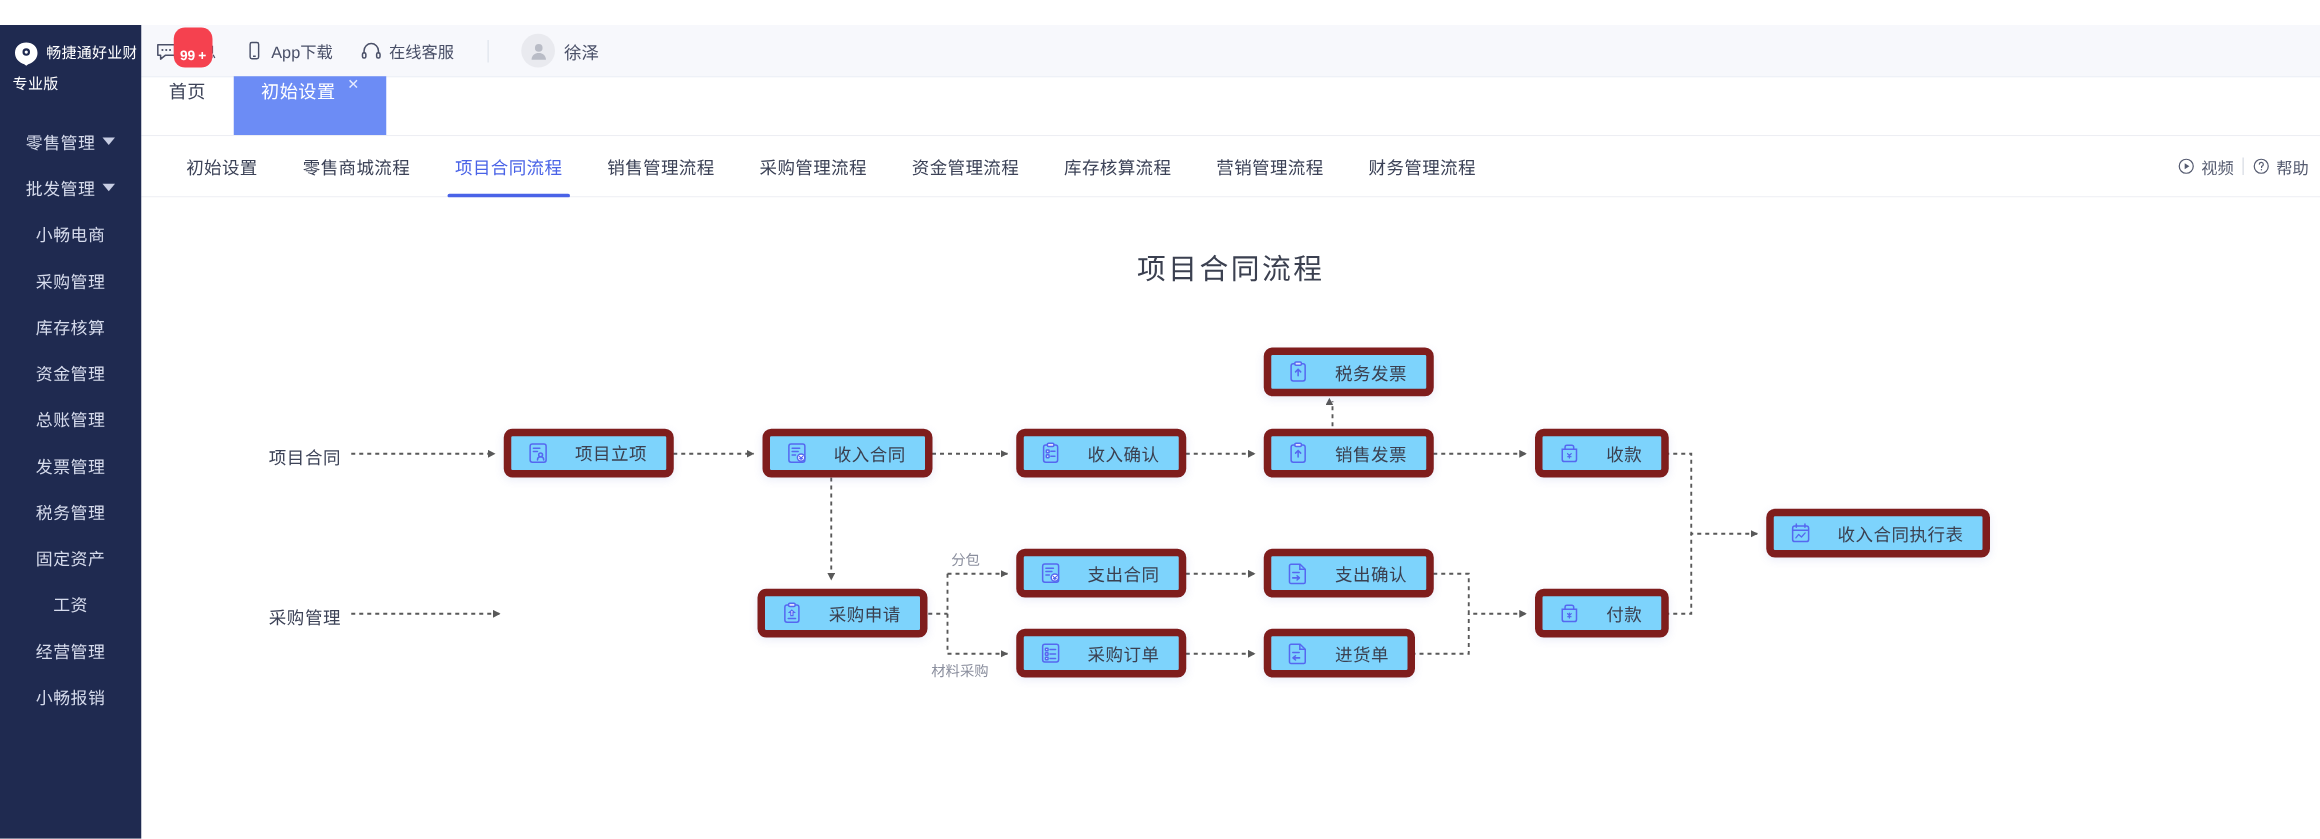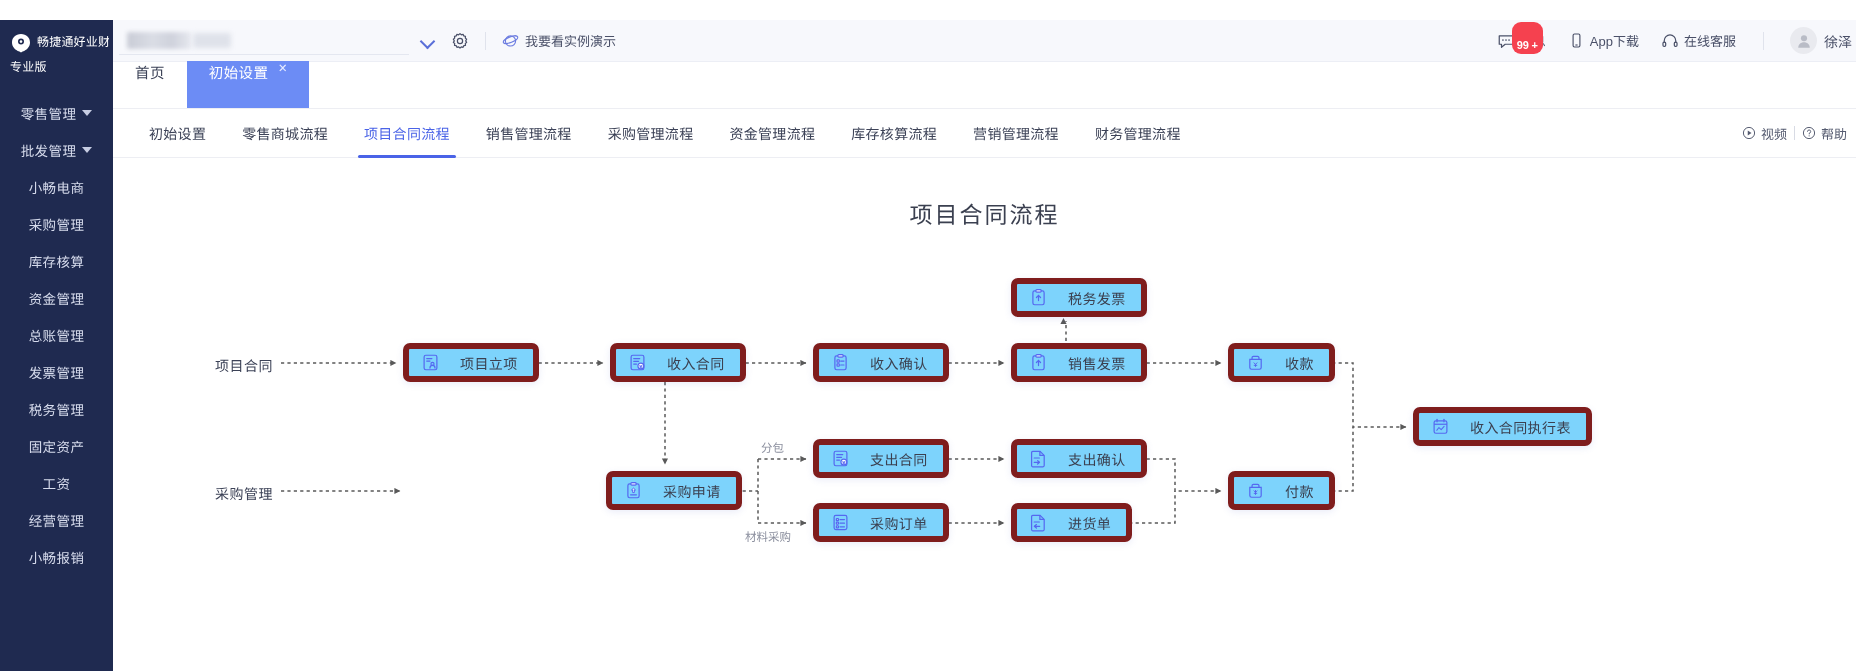--- a/index.html
+++ b/index.html
@@ -231,44 +231,20 @@
       <div class="nav-item">
         <span>经营管理</span>
       </div>
       <div class="nav-item">
         <span>小畅报销</span>
       </div>
     </nav>
   </aside>
 
   <header class="header">
-    <div class="hdr-left">
-      <div class="search-wrap" title="">
-        <span class="search-redacted"></span>
-        <span class="search-redacted2"></span>
-      </div>
-      <span class="chev-down"></span>
-      <span class="gear-btn">
-        <svg width="18" height="18" viewBox="0 0 20 20" fill="none" stroke="#4a5068" stroke-width="1.35">
-          <circle cx="10" cy="10" r="2.9"></circle>
-          <path d="M10 1.8 L11.5 3.1 L13.4 2.6 L14.2 4.4 L16.1 4.8 L15.9 6.8 L17.4 8.1 L16.3 9.8 L17.4 11.5
-                   L15.9 12.8 L16.1 14.8 L14.2 15.2 L13.4 17 L11.5 16.5 L10 17.8 L8.5 16.5 L6.6 17 L5.8 15.2
-                   L3.9 14.8 L4.1 12.8 L2.6 11.5 L3.7 9.8 L2.6 8.1 L4.1 6.8 L3.9 4.8 L5.8 4.4 L6.6 2.6
-                   L8.5 3.1 Z" stroke-linejoin="round"></path>
-        </svg>
-      </span>
-      <span class="hdr-sep"></span>
-      <span class="demo-link">
-        <svg width="17" height="17" viewBox="0 0 20 20" fill="none" stroke="#6c7ce0" stroke-width="1.3">
-          <circle cx="10" cy="10.5" r="6"></circle>
-          <ellipse cx="10" cy="9" rx="9" ry="3.2" transform="rotate(-22 10 9)"></ellipse>
-        </svg>
-        <span>我要看实例演示</span>
-      </span>
-    </div>
 
     <div class="hdr-right">
       <span class="hdr-btn">
         <svg width="18" height="18" viewBox="0 0 20 20" fill="none" stroke="#4a5068" stroke-width="1.35">
           <path d="M2.5 4.2 h15 v9.4 h-8.4 L5 17 v-3.4 H2.5 Z" stroke-linejoin="round"></path>
           <circle cx="6.6" cy="8.9" r=".95" fill="#4a5068" stroke="none"></circle>
           <circle cx="10" cy="8.9" r=".95" fill="#4a5068" stroke="none"></circle>
           <circle cx="13.4" cy="8.9" r=".95" fill="#4a5068" stroke="none"></circle>
         </svg>
         <span>消息</span>

